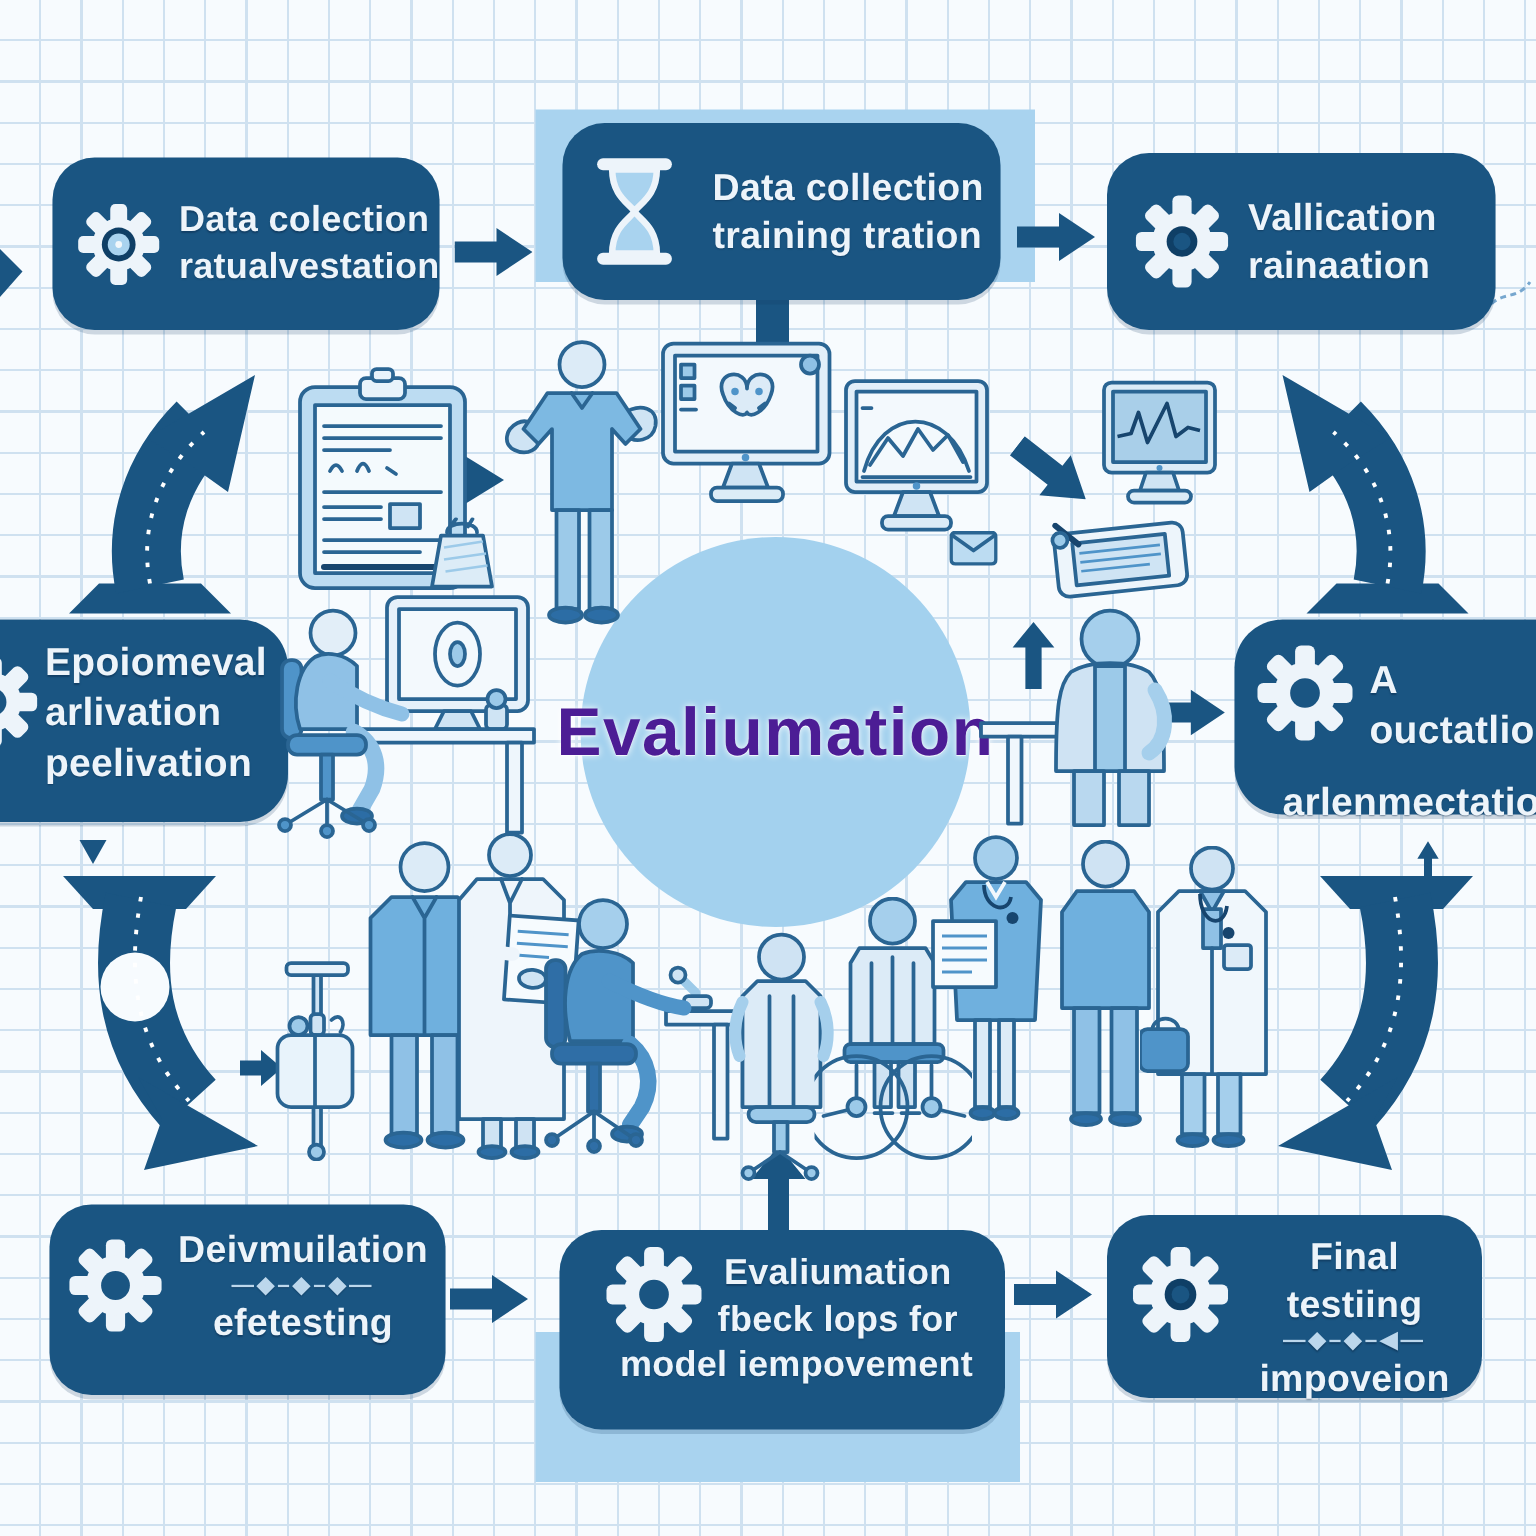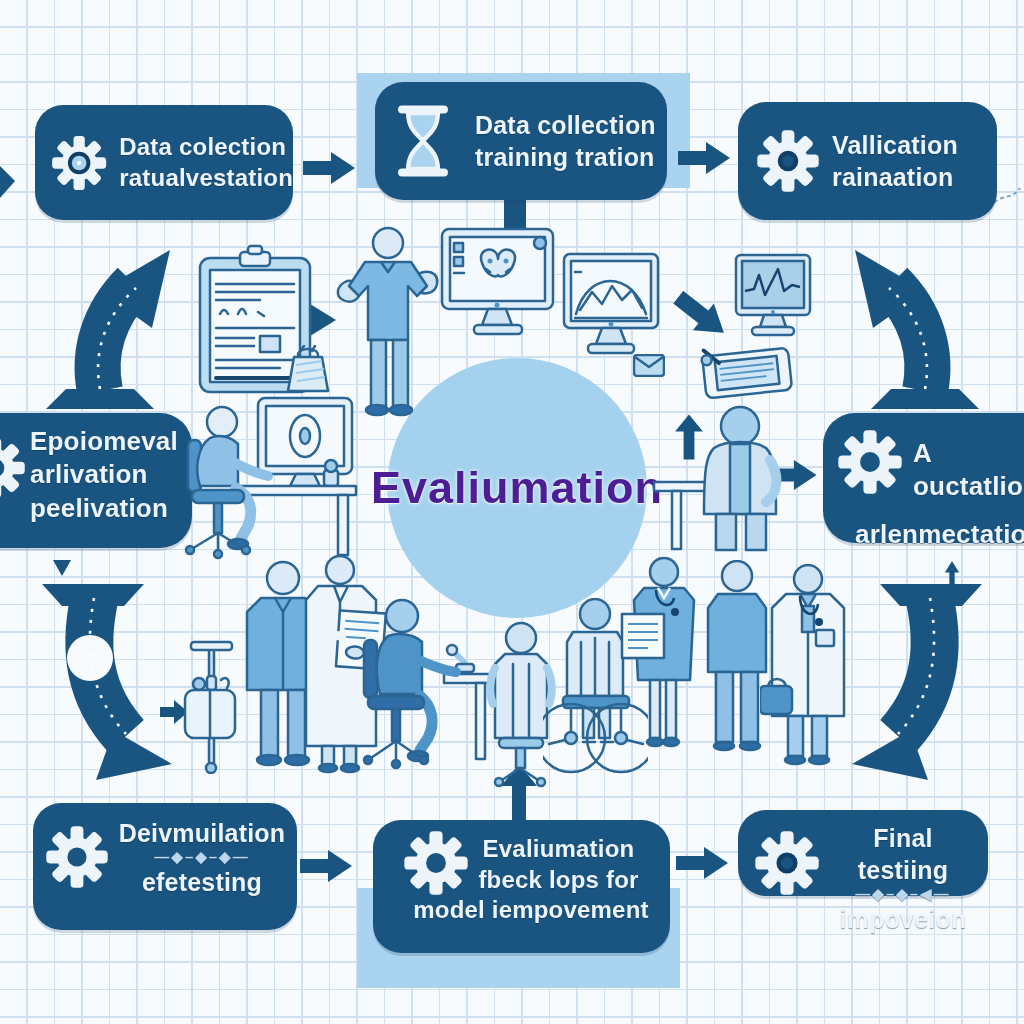--- a/index.html
+++ b/index.html
@@ -124,21 +124,21 @@
         <use href="#gearsym" fill="#edf4fa"></use>
         <circle r="15" fill="#1a5582"></circle>
       </svg>
     <div class="txt abs" style="left:88px;top:14px;width:195px;text-align:center;font-size:24px;">
       <div>Evaliumation</div>
       <div>fbeck lops for</div>
       <div style="margin-left:-55px;width:250px;">model iempovement</div>
     </div>
   </div>
 
-  <div class="node" style="left:738px;top:810px;width:250px;height:86px;">
+  <div class="node" style="left:738px;top:810px;width:250px;height:122px;">
     <svg class="abs" style="left:16px;top:20px;" width="66" height="66" viewBox="-50 -50 100 100">
         <use href="#gearsym" fill="#edf4fa"></use>
         <circle r="22" fill="#edf4fa"></circle>
         <circle r="16" fill="#0f3f66"></circle>
         <circle r="9" fill="#1a5582"></circle>
       </svg>
     <div class="txt abs" style="left:90px;top:12px;width:150px;text-align:center;font-size:25px;">
       <div>Final testiing</div>
       <div class="divider">—◆–◆–◀—</div>
       <div>impoveion</div>

